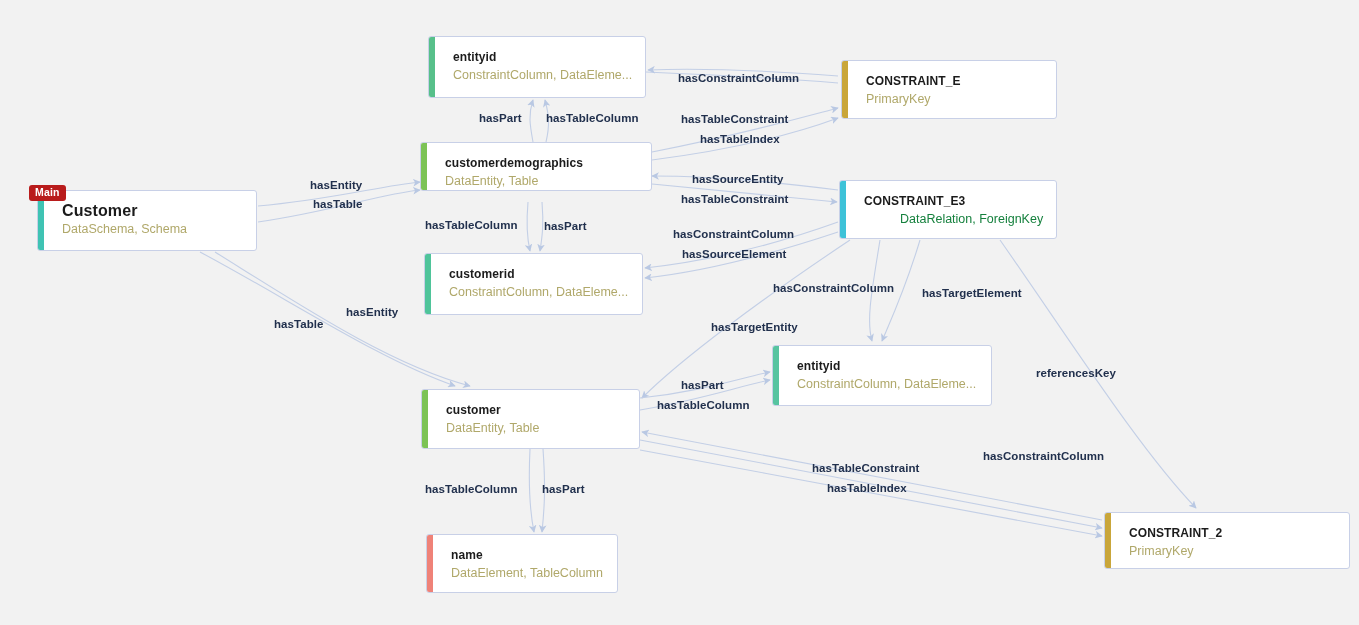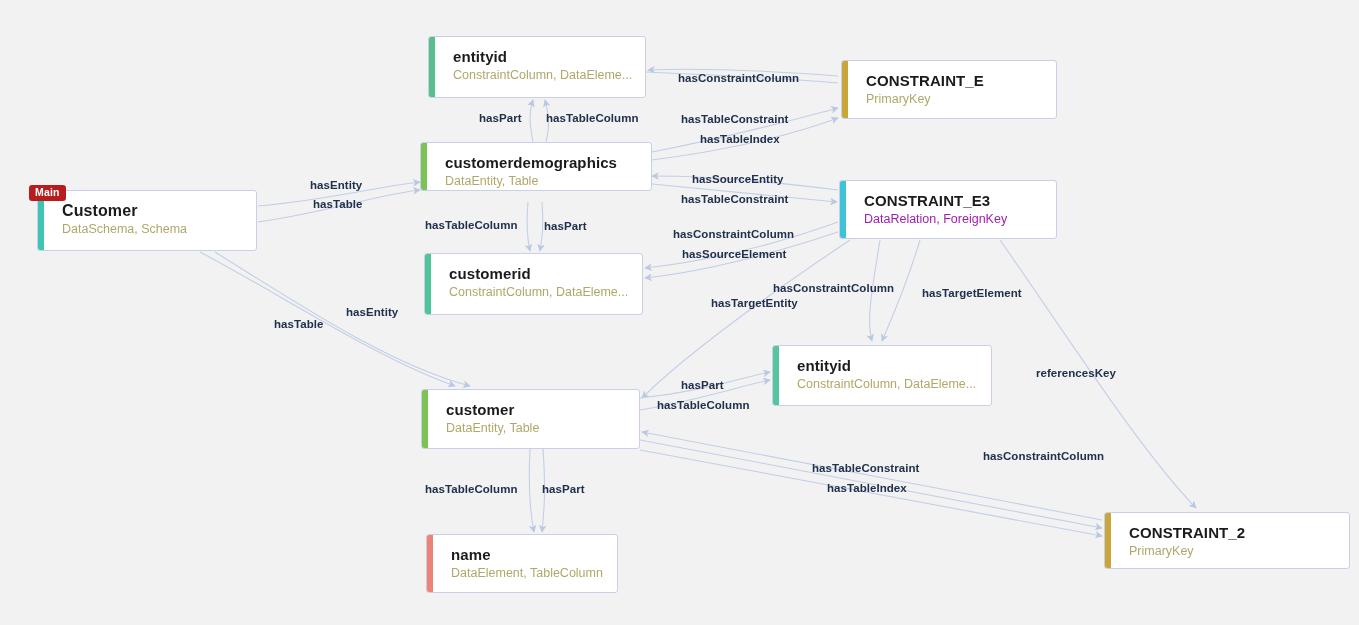--- a/index.html
+++ b/index.html
@@ -27,21 +27,21 @@
     width:6px;
     flex:0 0 6px;
     border-radius:2px 0 0 2px;
   }
   .node .body{
     flex:1 1 auto;
     padding:11px 0 0 18px;
     overflow:hidden;
   }
   .node .title{
-    font-size:15px;
+    font-size:12px;
     font-weight:bold;
     color:#1b1b1b;
     line-height:18px;
     white-space:nowrap;
     overflow:hidden;
     text-overflow:ellipsis;
     letter-spacing:0.1px;
   }
   .node .subtitle{
     font-size:12.5px;
@@ -144,21 +144,21 @@
         <div class="bar" style="background: rgb(124, 195, 86);"></div>
         <div class="body">
           <div class="title">customerdemographics</div>
           <div class="subtitle" style="color: rgb(176, 168, 106);">DataEntity, Table</div>
         </div>
       </div>
       <div class="node" style="left: 839px; top: 180px; width: 218px; height: 59px; border-color: rgb(200, 208, 231);">
         <div class="bar" style="background: rgb(61, 194, 216);"></div>
         <div class="body">
           <div class="title">CONSTRAINT_E3</div>
-          <div class="subtitle" style="color: #a21caf;">DataRelation, ForeignKey</div>
+          <div class="subtitle" style="color: #15803d; margin-left: 36px;">DataRelation, ForeignKey</div>
         </div>
       </div>
       <div class="node" style="left: 424px; top: 253px; width: 219px; height: 62px; border-color: rgb(200, 208, 231);">
         <div class="bar" style="background: rgb(79, 196, 154);"></div>
         <div class="body">
           <div class="title">customerid</div>
           <div class="subtitle" style="color: rgb(176, 168, 106);">ConstraintColumn, DataEleme...</div>
         </div>
       </div>
       <div class="node" style="left: 772px; top: 345px; width: 220px; height: 61px; border-color: rgb(200, 208, 231);">
@@ -200,21 +200,21 @@
       <div class="edge-label" style="left: 313px; top: 198px; color: rgb(33, 48, 77);">hasTable</div>
       <div class="edge-label" style="left: 692px; top: 173px; color: rgb(33, 48, 77);">hasSourceEntity</div>
       <div class="edge-label" style="left: 681px; top: 193px; color: rgb(33, 48, 77);">hasTableConstraint</div>
       <div class="edge-label" style="left: 425px; top: 219px; color: rgb(33, 48, 77);">hasTableColumn</div>
       <div class="edge-label" style="left: 544px; top: 220px; color: rgb(33, 48, 77);">hasPart</div>
       <div class="edge-label" style="left: 673px; top: 228px; color: rgb(33, 48, 77);">hasConstraintColumn</div>
       <div class="edge-label" style="left: 682px; top: 248px; color: rgb(33, 48, 77);">hasSourceElement</div>
       <div class="edge-label" style="left: 773px; top: 282px; color: rgb(33, 48, 77);">hasConstraintColumn</div>
       <div class="edge-label" style="left: 922px; top: 287px; color: rgb(33, 48, 77);">hasTargetElement</div>
       <div class="edge-label" style="left: 346px; top: 306px; color: rgb(33, 48, 77);">hasEntity</div>
-      <div class="edge-label" style="left: 688px; top: 297px; color: rgb(33, 48, 77); padding-left: 23px;">hasTargetEntity</div>
+      <div class="edge-label" style="left: 688px; top: 321px; color: rgb(33, 48, 77); padding-left: 23px;">hasTargetEntity</div>
       <div class="edge-label" style="left: 274px; top: 318px; color: rgb(33, 48, 77);">hasTable</div>
       <div class="edge-label" style="left: 1036px; top: 367px; color: rgb(33, 48, 77);">referencesKey</div>
       <div class="edge-label" style="left: 681px; top: 379px; color: rgb(33, 48, 77);">hasPart</div>
       <div class="edge-label" style="left: 657px; top: 399px; color: rgb(33, 48, 77);">hasTableColumn</div>
       <div class="edge-label" style="left: 983px; top: 450px; color: rgb(33, 48, 77);">hasConstraintColumn</div>
       <div class="edge-label" style="left: 812px; top: 462px; color: rgb(33, 48, 77);">hasTableConstraint</div>
       <div class="edge-label" style="left: 827px; top: 482px; color: rgb(33, 48, 77);">hasTableIndex</div>
       <div class="edge-label" style="left: 425px; top: 483px; color: rgb(33, 48, 77);">hasTableColumn</div>
       <div class="edge-label" style="left: 542px; top: 483px; color: rgb(33, 48, 77);">hasPart</div>
     </div>

